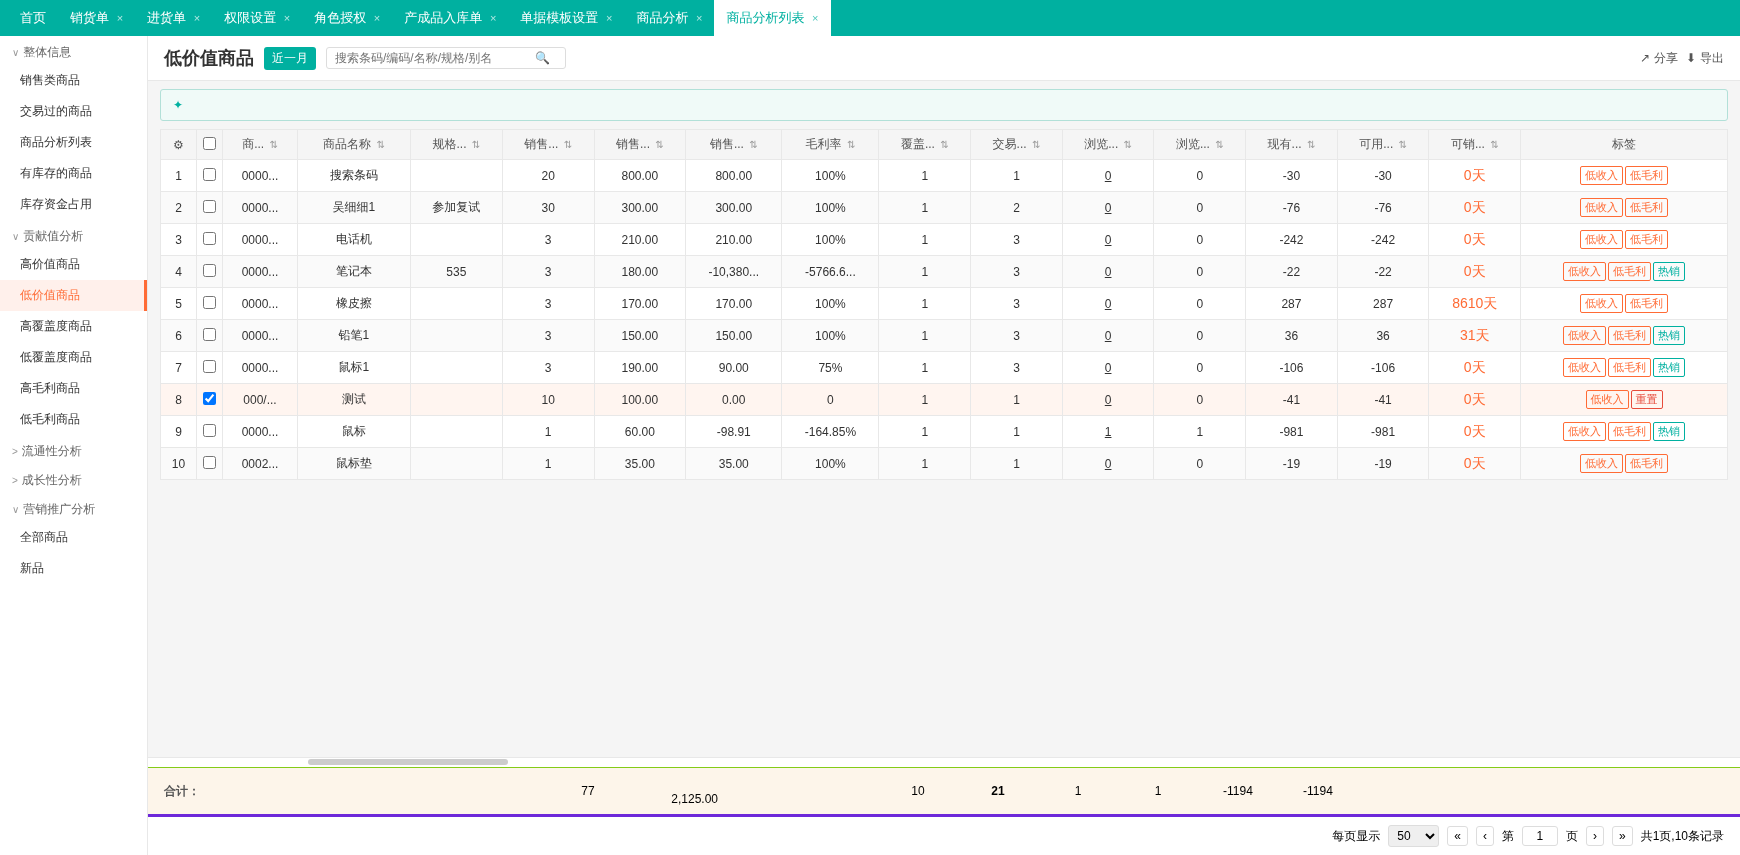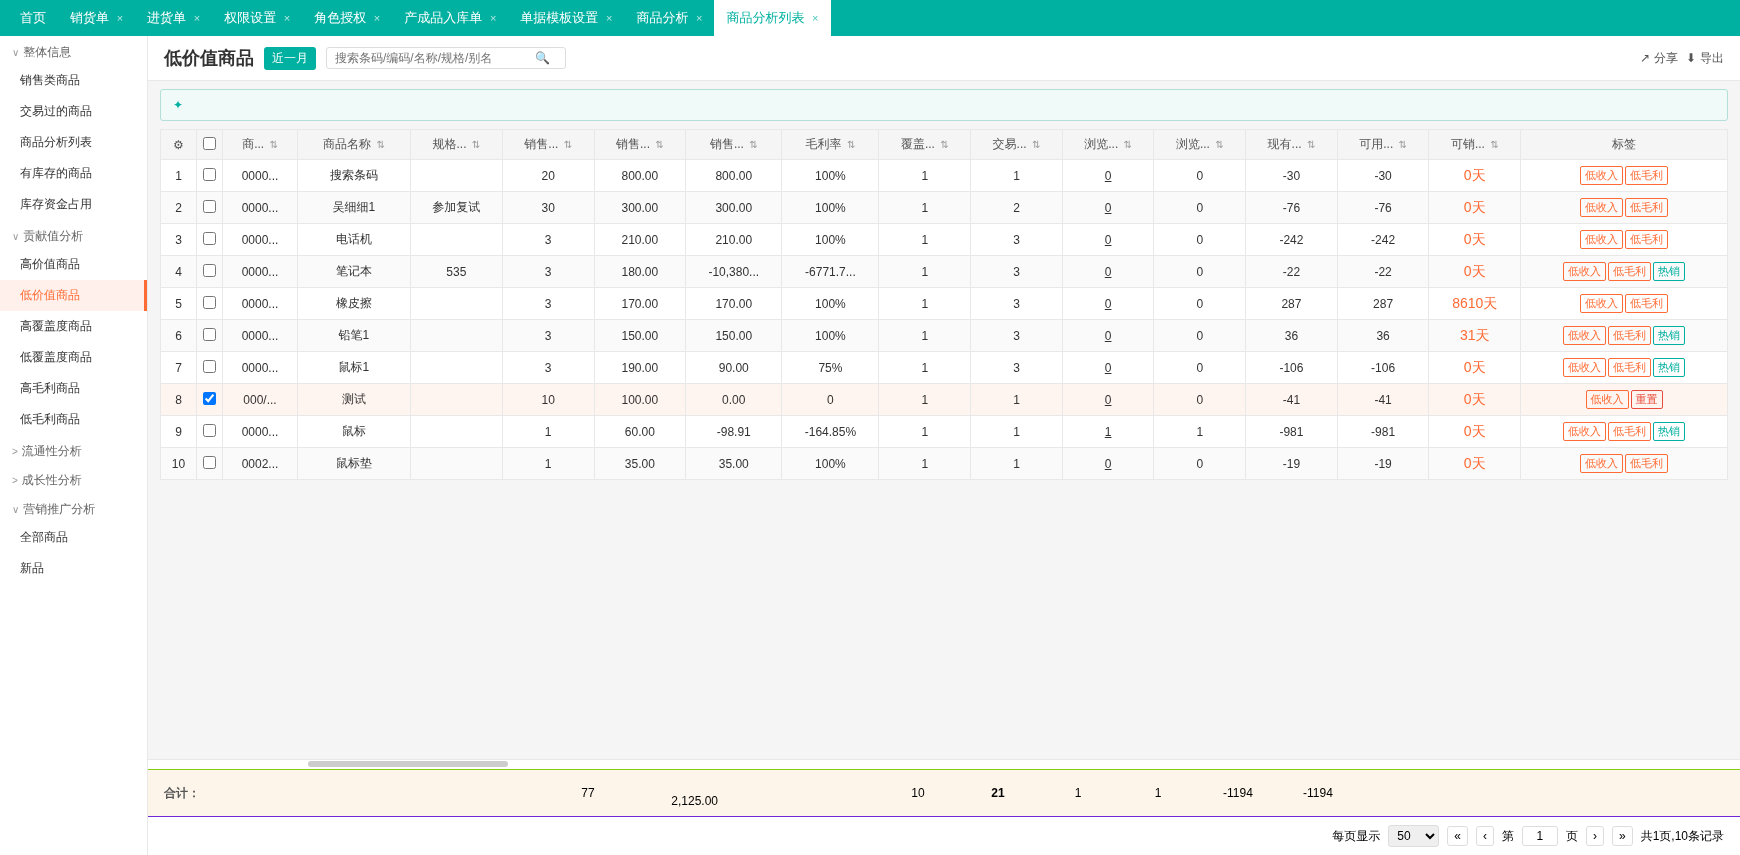--- a/index.html
+++ b/index.html
@@ -208,21 +208,21 @@
       border-top: 1px solid #84cc16;
       padding: 8px 16px;
       display: flex;
       align-items: center;
     }
     .footer-label { color: #555; font-weight: bold; margin-right: 20px; }
 
     
     .pagination-bar {
       background: white;
-      border-top: 1px solid #6d28d9;
+      border-top: 3px solid #6d28d9;
       padding: 8px 16px;
       display: flex;
       align-items: center;
       justify-content: flex-end;
       gap: 8px;
     }
     .pagination-bar .page-size-select {
       border: 1px solid #ddd;
       padding: 2px 4px;
       border-radius: 3px;
@@ -439,21 +439,21 @@
       <td style="width:36px;">4</td>
       <td class="checkbox-cell">
         <input type="checkbox" style="">
       </td>
       <td>0000...</td>
       <td>笔记本</td>
       <td>535</td>
       <td>3</td>
       <td>180.00</td>
       <td>-10,380...</td>
-      <td>-6771.7...</td>
+      <td>-5766.6...</td>
       <td>1</td>
       <td>3</td>
       <td><span class="underline-link">0</span></td>
       <td>0</td>
       <td>-22</td>
       <td>-22</td>
       <td><span class="days-text">0天</span></td>
       <td style="min-width:120px;"><span class="tag tag-orange">低收入</span><span class="tag tag-orange">低毛利</span><span class="tag tag-green">热销</span></td>
     </tr>
             <tr>

